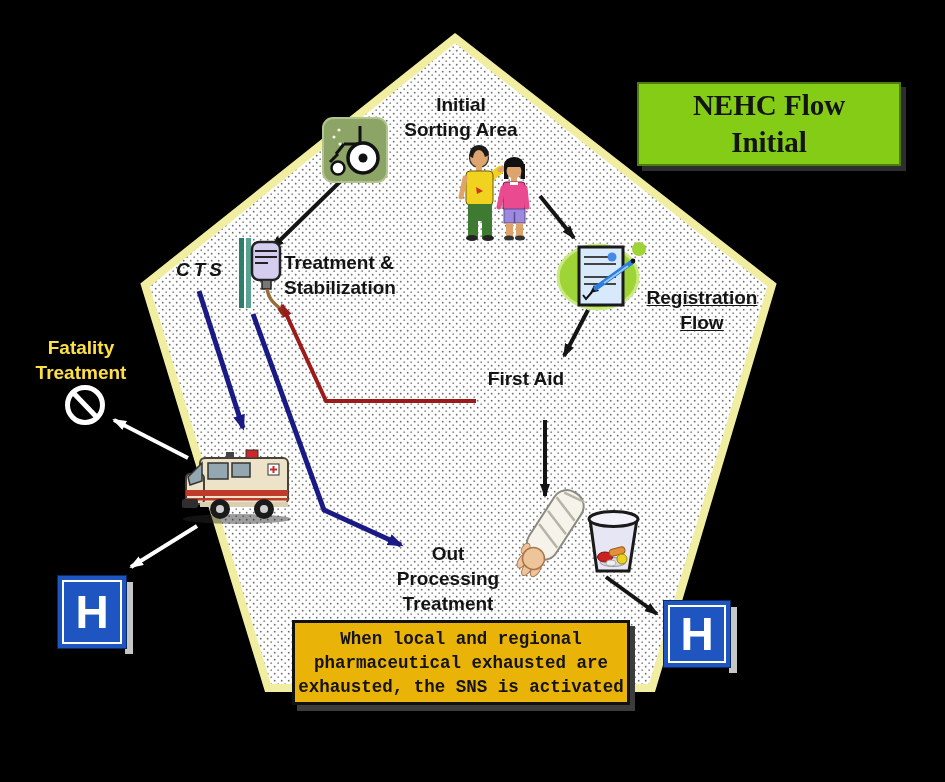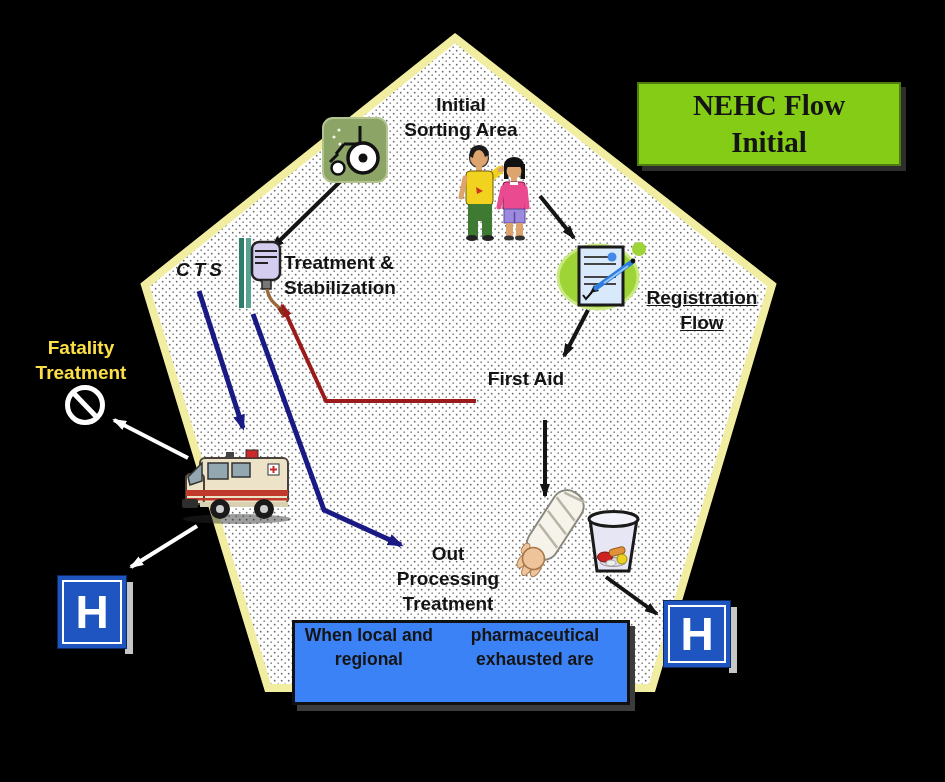--- a/index.html
+++ b/index.html
@@ -7,24 +7,24 @@
          font-family:"Liberation Sans",sans-serif;}
   .stage svg{position:absolute;left:0;top:0;}
   .lbl{position:absolute;font-weight:bold;font-size:19px;line-height:25px;color:#141414;
        text-align:center;white-space:nowrap;z-index:5;}
   .lbl.white{color:#fde047;}
   .lbl.left{text-align:left;}
   .title-box{position:absolute;left:637px;top:82px;width:260px;height:80px;background:#84cc16;
        border:2px solid #4d7c0f;box-shadow:5px 5px 0 #2e2e2e;z-index:6;
        display:flex;flex-direction:column;justify-content:center;text-align:center;
        font-family:"Liberation Serif",serif;font-weight:bold;font-size:29px;line-height:37px;color:#141414;}
-  .note-box{position:absolute;left:292px;top:620px;width:332px;height:79px;background:#3b82f6;
+  .note-box{position:absolute;left:292px;top:620px;width:332px;height:79px;background:#eab308;
        border:3px solid #111;box-shadow:5px 6px 0 #3c3c3c;z-index:6;
-       display:flex;flex-direction:row;justify-content:center;text-align:center;
-       font-weight:bold;font-size:17.5px;line-height:24px;color:#141414;}
+       display:flex;flex-direction:column;justify-content:center;text-align:center;
+       font-weight:bold;font-size:17.5px;line-height:24px;color:#141414;font-family:Liberation Mono, monospace;}
   .hsign{position:absolute;z-index:7;}
   .hsign .plate{position:absolute;left:0;top:0;width:100%;height:100%;background:#1e55c0;
        border:1px solid #0a2a60;box-shadow:inset 0 0 0 4px #1e55c0, inset 0 0 0 6px #ffffff;
        display:flex;align-items:center;justify-content:center;
        color:#fff;font-weight:bold;font-size:46px;line-height:1;}
   .hsign .edge{position:absolute;top:7px;width:8px;height:100%;background:#c6c6c6;}
   .hsign-left{left:57px;top:575px;width:68px;height:72px;}
   .hsign-left .edge{left:68px;}
   .hsign-right{left:663px;top:600px;width:66px;height:66px;}
   .hsign-right .edge{left:66px;}
@@ -236,20 +236,21 @@
 
   <div class="lbl" style="left:348px;top:541px;width:200px;">
     <div>Out</div>
     <div>Processing</div>
     <div>Treatment</div>
   </div>
 
   <div class="note-box">
     <div>When local and regional</div>
     <div>pharmaceutical exhausted are</div>
+    <div>exhausted, the SNS is activated</div>
   </div>
 
   <div class="hsign hsign-left">
     <div class="edge"></div>
     <div class="plate">
       <span>H</span>
     </div>
   </div>
   <div class="hsign hsign-right">
     <div class="edge"></div>

